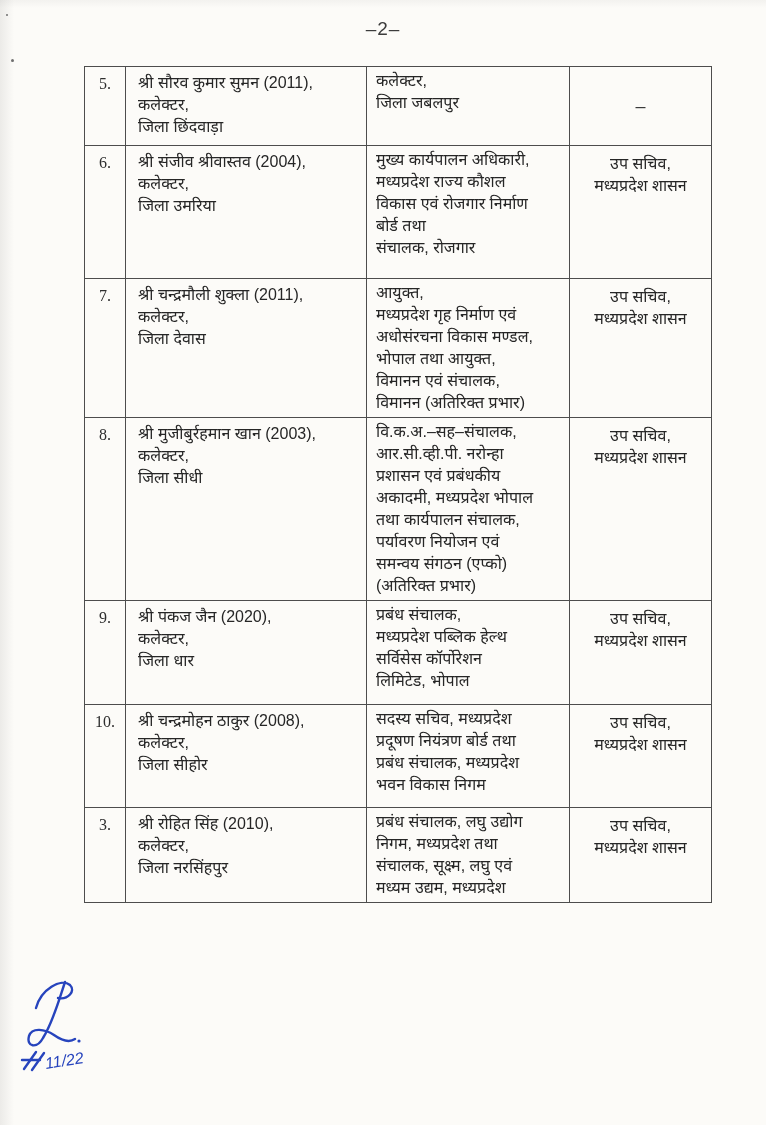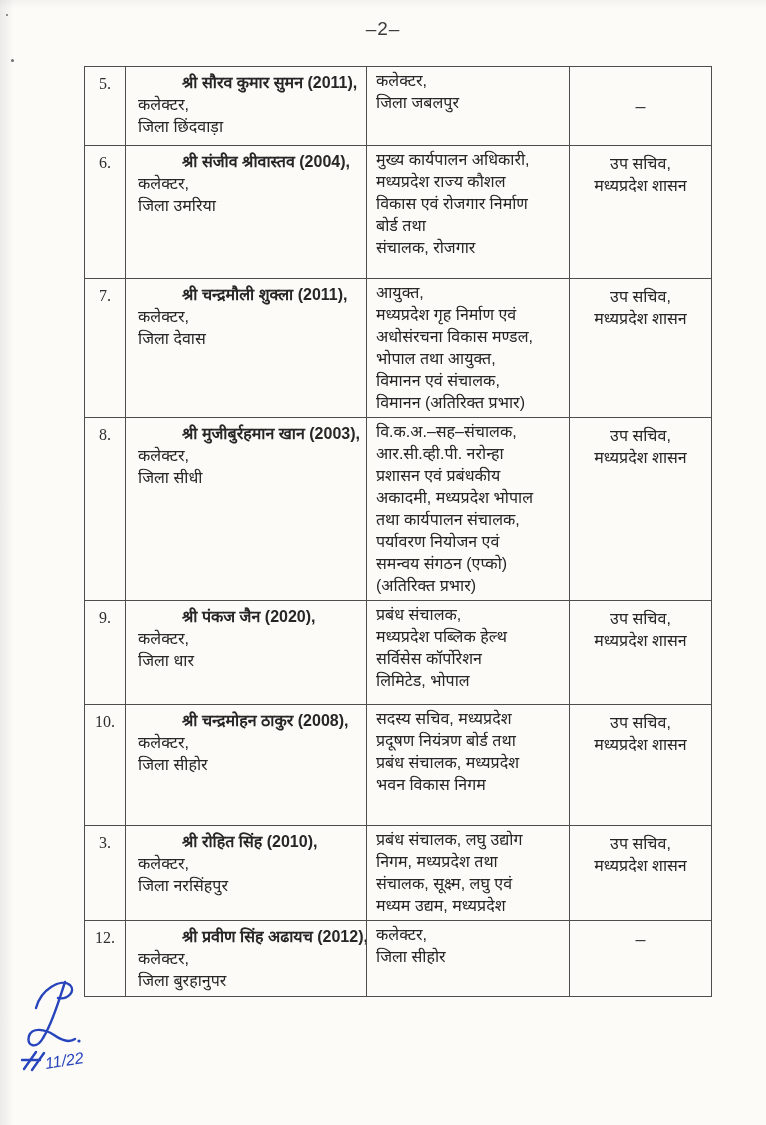--- a/index.html
+++ b/index.html
@@ -46,21 +46,21 @@
     overflow: hidden;
   }
   td.serial-cell {
     font-family: "Liberation Serif", "DejaVu Serif", serif;
     font-size: 18px;
     text-align: center;
     padding-top: 6px;
     color: #2e2e2e;
   }
   td.officer-cell { padding: 5px 4px 4px 12px; line-height: 26px; }
-  td.officer-cell .name-line { font-weight: 700; white-space: nowrap; margin-left: 44px; }
+  td.officer-cell .name-line { font-weight: 400; white-space: nowrap; }
   td.officer-cell .text-line { white-space: nowrap; }
   td.posting-cell { padding: 3px 4px 3px 9px; }
   td.posting-cell .text-line { white-space: nowrap; }
   td.designation-cell {
     text-align: center;
     padding-top: 7px;
     line-height: 24px;
   }
   td.designation-cell.dash { font-size: 18px; color: #3a3a3a; }
   .signature {
@@ -177,21 +177,21 @@
             <div class="text-line">प्रबंध संचालक,</div>
             <div class="text-line">मध्यप्रदेश पब्लिक हेल्थ</div>
             <div class="text-line">सर्विसेस कॉर्पोरेशन</div>
             <div class="text-line">लिमिटेड, भोपाल</div>
           </td>
           <td class="designation-cell">
             <div>उप सचिव,</div>
             <div>मध्यप्रदेश शासन</div>
           </td>
         </tr>
-        <tr style="height: 121px; border-radius: 6px;">
+        <tr style="height: 103px; border-radius: 6px;">
           <td class="serial-cell">10.</td>
           <td class="officer-cell">
             <div class="name-line">श्री चन्द्रमोहन ठाकुर (2008),</div>
             <div class="text-line">कलेक्टर,</div>
             <div class="text-line">जिला सीहोर</div>
           </td>
           <td class="posting-cell">
             <div class="text-line">सदस्य सचिव, मध्यप्रदेश</div>
             <div class="text-line">प्रदूषण नियंत्रण बोर्ड तथा</div>
             <div class="text-line">प्रबंध संचालक, मध्यप्रदेश</div>
@@ -211,35 +211,20 @@
           </td>
           <td class="posting-cell">
             <div class="text-line">प्रबंध संचालक, लघु उद्योग</div>
             <div class="text-line">निगम, मध्यप्रदेश तथा</div>
             <div class="text-line">संचालक, सूक्ष्म, लघु एवं</div>
             <div class="text-line">मध्यम उद्यम, मध्यप्रदेश</div>
           </td>
           <td class="designation-cell">
             <div>उप सचिव,</div>
             <div>मध्यप्रदेश शासन</div>
-          </td>
-        </tr>
-        <tr style="height: 76px;">
-          <td class="serial-cell">12.</td>
-          <td class="officer-cell">
-            <div class="name-line">श्री प्रवीण सिंह अढायच (2012),</div>
-            <div class="text-line">कलेक्टर,</div>
-            <div class="text-line">जिला बुरहानुपर</div>
-          </td>
-          <td class="posting-cell">
-            <div class="text-line">कलेक्टर,</div>
-            <div class="text-line">जिला सीहोर</div>
-          </td>
-          <td class="designation-cell dash">
-            <div>–</div>
           </td>
         </tr>
       </tbody>
   </table>
 
   <svg class="signature" viewBox="0 0 120 105">
     <g fill="none" stroke="#2744bd" stroke-width="2.4" stroke-linecap="round">
       <path d="M28 36 C33 17 53 6 62 13 C68 19 60 28 50 26"></path>
       <path d="M57 10 C51 28 45 50 35 66 C29 77 18 75 21 64 C24 55 37 57 46 63 C53 68 61 71 67 67"></path>
       <circle cx="71" cy="69" r="1.6" fill="#2744bd" stroke="none"></circle>

